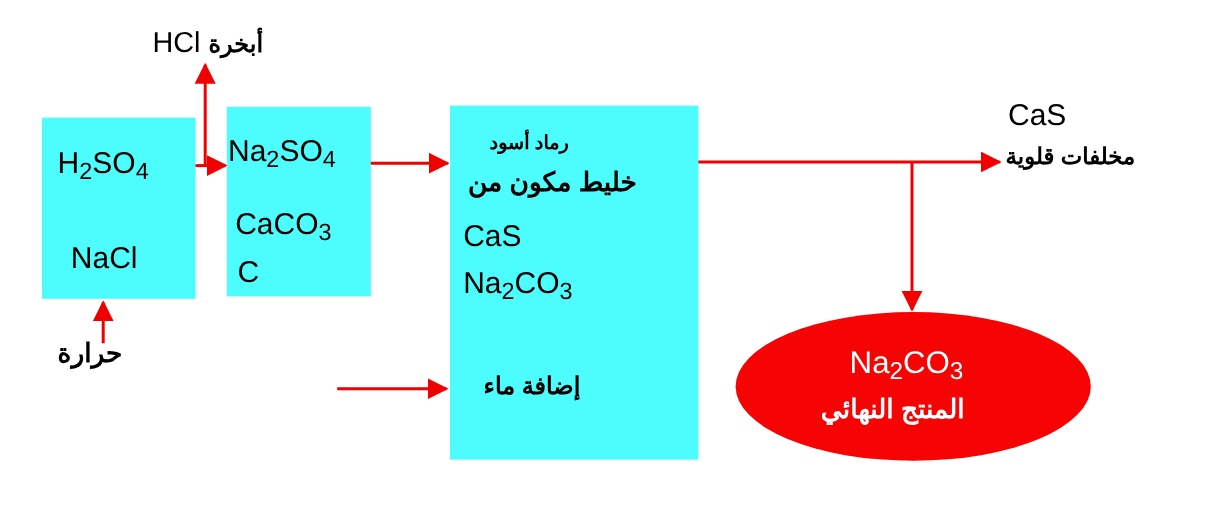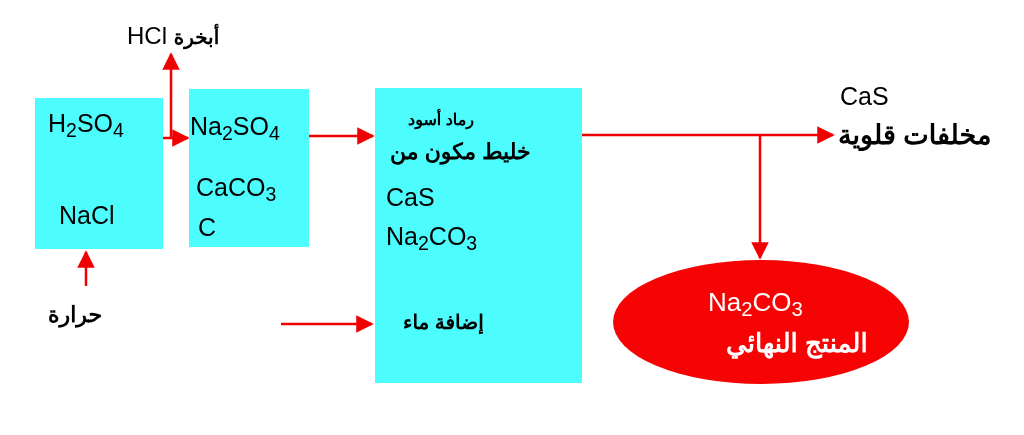--- a/index.html
+++ b/index.html
@@ -40,45 +40,45 @@
     <line x1="760" y1="135" x2="760" y2="258" marker-end="url(#ah)"></line>
   </g>
 </svg>
 
 <div class="t" style="left:127px; top:24px;">
   <span>HCl</span>
   <span class="ar" style="position:static; font-size:20px;">أبخرة</span>
 </div>
 
 <div class="box" style="left:35px; top:98px; width:128px; height:151px;"></div>
-<div class="t" style="left:48px; top:111px; font-size:25px;">
+<div class="t" style="left:48px; top:124px; font-size:25px;">
   <span>H</span><span class="sub">2</span><span>SO</span><span class="sub">4</span>
 </div>
 <div class="t" style="left:59px; top:203px; font-size:25px;">NaCl</div>
 
-<div class="ar" style="left:48px; top:284px; font-size:22px;margin-top:20px;">حرارة</div>
+<div class="ar" style="left:48px; top:284px; font-size:22px;">حرارة</div>
 
 <div class="box" style="left:189px; top:89px; width:120px; height:158px;"></div>
 <div class="t" style="left:190px; top:114px; font-size:25px;">
   <span>Na</span><span class="sub">2</span><span>SO</span><span class="sub">4</span>
 </div>
 <div class="t" style="left:196px; top:175px; font-size:25px;">
   <span>CaCO</span><span class="sub">3</span>
 </div>
 <div class="t" style="left:198px; top:215px; font-size:25px;">C</div>
 
 <div class="box" style="left:375px; top:88px; width:207px; height:295px;"></div>
 <div class="ar" style="left:408px; top:112px; font-size:16px;">رماد أسود</div>
 <div class="ar" style="left:390px; top:141px; font-size:22px;">خليط مكون من</div>
 <div class="t" style="left:386px; top:185px; font-size:25px;">CaS</div>
 <div class="t" style="left:386px; top:224px; font-size:25px;">
   <span>Na</span><span class="sub">2</span><span>CO</span><span class="sub">3</span>
 </div>
 <div class="ar" style="left:403px; top:312px; font-size:20px;">إضافة ماء</div>
 
 <div class="t" style="left:840px; top:84px; font-size:25px;">CaS</div>
-<div class="ar" style="left:838px; top:122px; font-size:27px;">مخلفات قلوية</div>
+<div class="ar" style="left:838px; top:122px; font-size:19px;">مخلفات قلوية</div>
 
 <div class="ellipse"></div>
 <div class="t white" style="left:708px; top:289px; font-size:26px;">
   <span>Na</span><span class="sub">2</span><span>CO</span><span class="sub">3</span>
 </div>
-<div class="ar white" style="left:726px; top:330px; font-size:26px;">المنتج النهائي</div>
+<div class="ar white" style="left:684px; top:330px; font-size:22px;">المنتج النهائي</div>
 
 </body></html>

